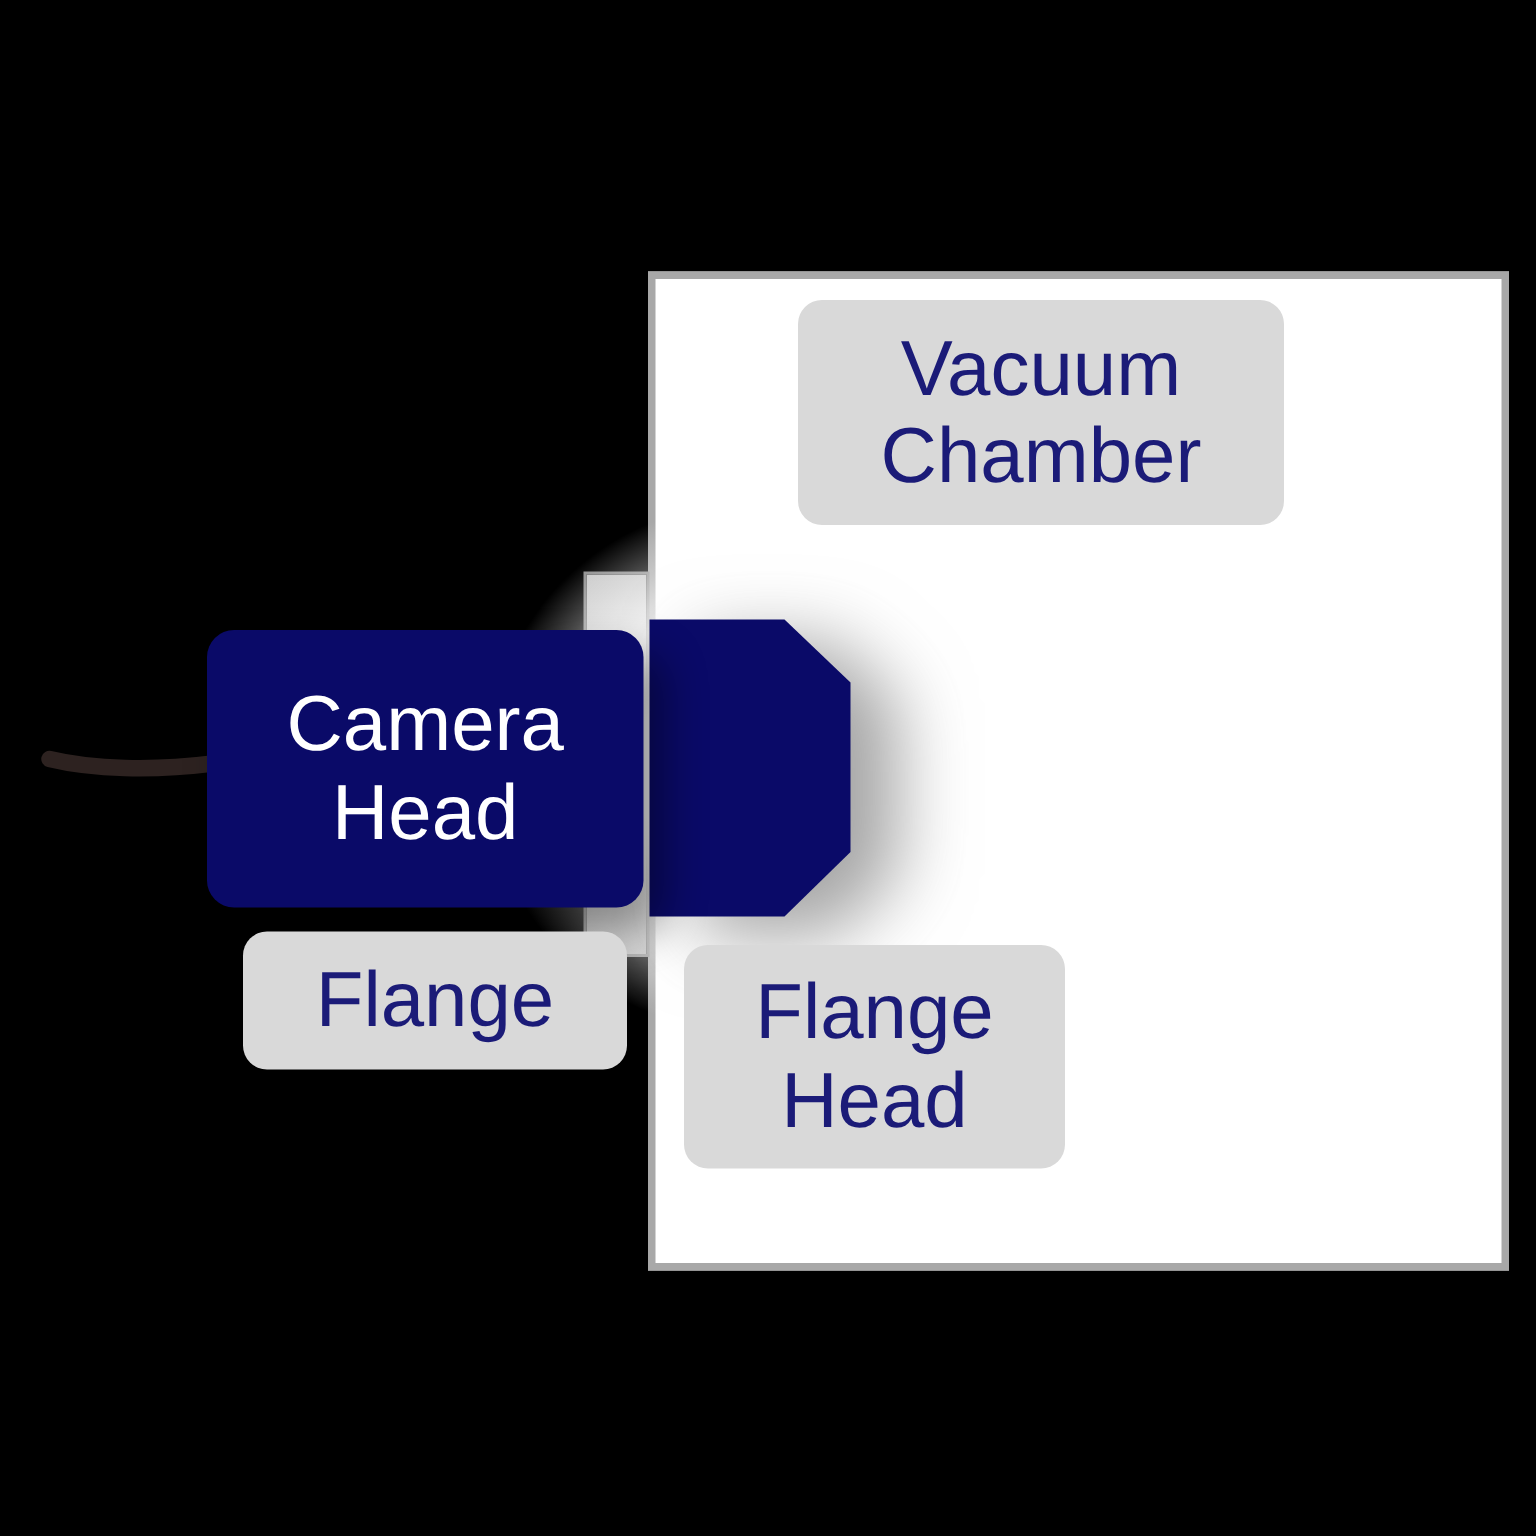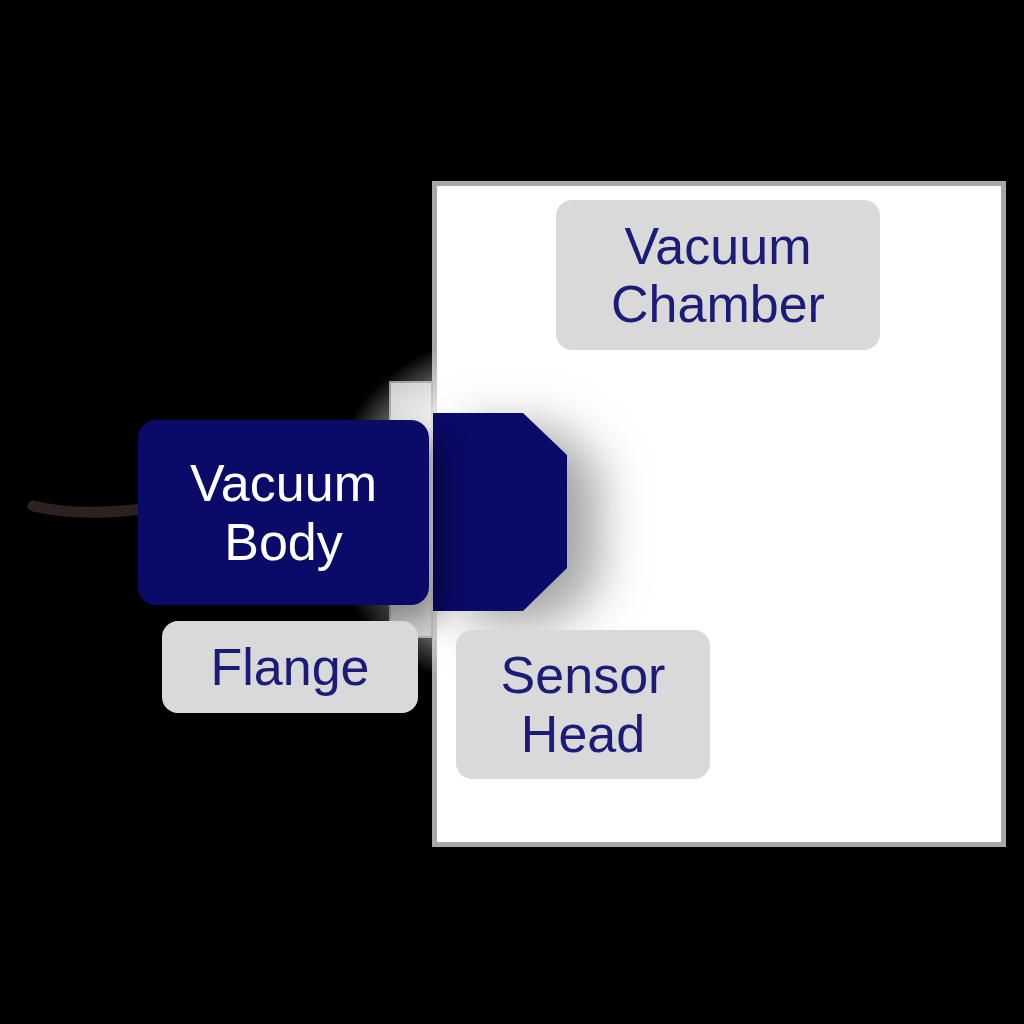--- a/index.html
+++ b/index.html
@@ -86,21 +86,21 @@
     background: var(--label-bg);
     border-radius: 16px;
     color: var(--label-text);
     display: flex;
     align-items: center;
     justify-content: center;
     text-align: center;
     font-size: 52px;
     line-height: 1.12;
   }
-  .chip-vacuum  { left: 556px; top: 200px; width: 324px; height: 150px; }
+  .chip-vacuum  { left: 532px; top: 200px; width: 324px; height: 150px; }
   .chip-sensor  { left: 456px; top: 630px; width: 254px; height: 149px; }
   .chip-flange  { left: 162px; top: 621px; width: 256px; height:  92px; }
   .chip-vacuum .txt { width: 260px; }
   .chip-sensor .txt { width: 200px; }
 </style>
 </head>
 <body>
 
 <div class="stage" style="--bg: #000000; --navy: #0a0a68; --label-bg: #d9d9d9; --label-text: #1b1b78; --chamber-fill: #ffffff; --chamber-border: #a8a8a8; --flange-border: #8f8f8f; --cable: #2d2220; --camera-text: #ffffff;">
 
@@ -112,28 +112,28 @@
 
   <svg class="sensor-head-svg" width="1024" height="1024" viewBox="0 0 1024 1024">
     <polygon points="433,413 523,413 567,455 567,568 523,611 433,611" fill="#0a0a68"></polygon>
   </svg>
 
   <svg class="cable-svg" width="1024" height="1024" viewBox="0 0 1024 1024">
     <path d="M 33 506 C 62 513 102 514 142 509" fill="none" stroke="#2d2220" stroke-width="11" stroke-linecap="round"></path>
   </svg>
 
   <div class="camera-body">
-    <div class="txt">Vacuum Body</div>
+    <div class="txt">Camera Head</div>
   </div>
 
   <div class="chip chip-vacuum">
     <div class="txt">Vacuum Chamber</div>
   </div>
 
   <div class="chip chip-sensor">
-    <div class="txt">Sensor Head</div>
+    <div class="txt">Flange Head</div>
   </div>
 
   <div class="chip chip-flange">
     <div class="txt">Flange</div>
   </div>
 
 </div>
 
 </body></html>

